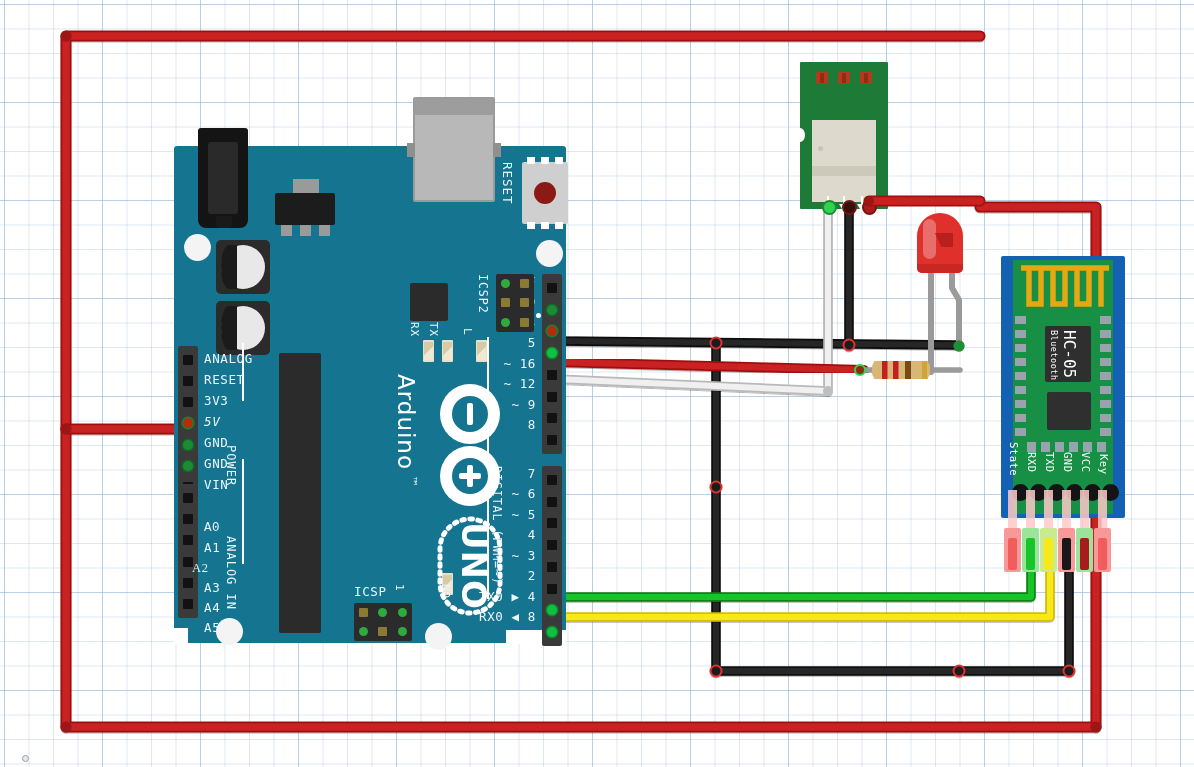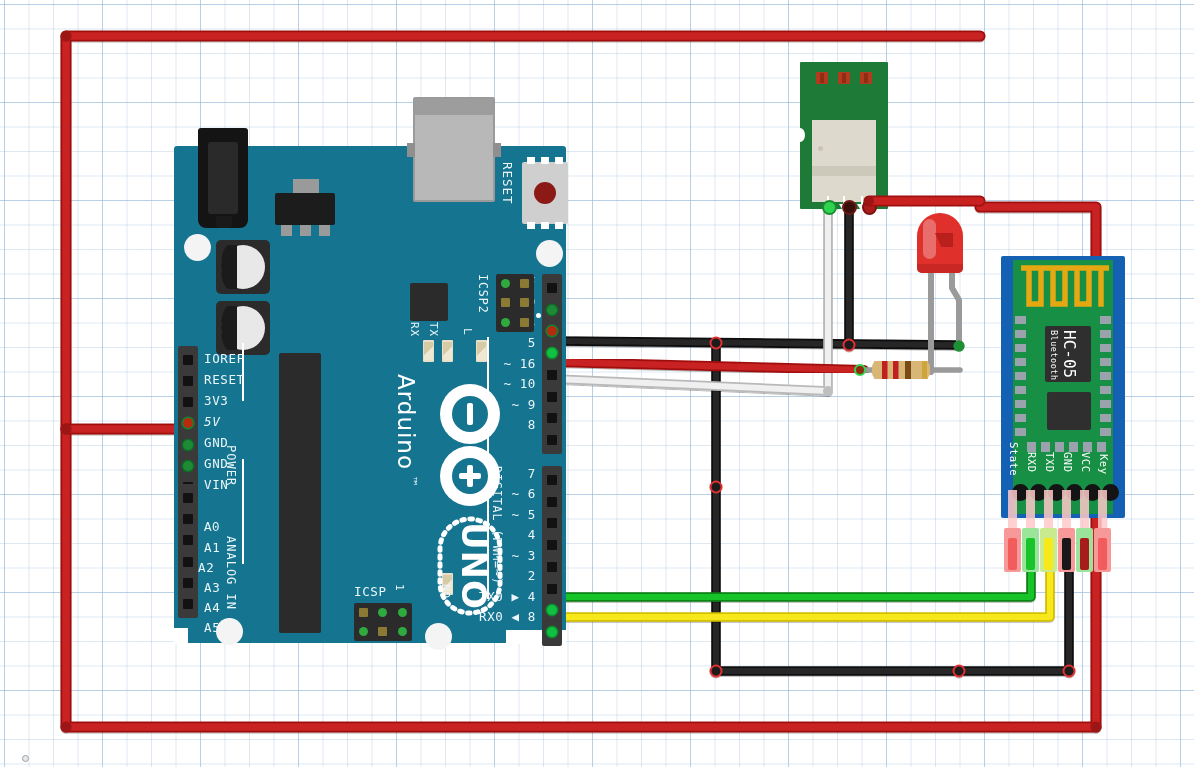--- a/index.html
+++ b/index.html
@@ -348,61 +348,61 @@
 
     <div class="hdr" style="left:4px; top:200px; width:20px; height:155px;">
       <div class="pin"></div>
       <div class="pin"></div>
       <div class="pin"></div>
       <div class="pin lit-red"></div>
       <div class="pin lit-dark"></div>
       <div class="pin lit-dark"></div>
       <div class="pin"></div>
     </div>
-    <div class="plabel" style="left:30px; top:207px;">IOREF</div>
+    <div class="plabel" style="left:30px; top:207px;">ANALOG</div>
     <div class="plabel" style="left:30px; top:228px;">RESET</div>
     <div class="plabel" style="left:30px; top:249px;">3V3</div>
     <div class="plabel" style="left:30px; top:270px;font-style:italic;">5V</div>
     <div class="plabel" style="left:30px; top:291px;">GND</div>
     <div class="plabel" style="left:30px; top:312px;">GND</div>
     <div class="plabel" style="left:30px; top:333px;">VIN</div>
     <div class="vert" style="left:64px; top:299px; font-size:12px; transform: rotate(90deg);">POWER</div>
 
     <div class="hdr" style="left:4px; top:338px; width:20px; height:134px;">
       <div class="pin"></div>
       <div class="pin"></div>
       <div class="pin"></div>
       <div class="pin"></div>
       <div class="pin"></div>
       <div class="pin"></div>
     </div>
     <div class="plabel" style="left:30px; top:376px;font-family:Liberation Mono, monospace;">A0</div>
     <div class="plabel" style="left:30px; top:396px;">A1</div>
-    <div class="plabel" style="left:24px; top:416px;">A2</div>
+    <div class="plabel" style="left:18px; top:416px;font-family:Liberation Serif, serif;">A2</div>
     <div class="plabel" style="left:30px; top:436px;">A3</div>
     <div class="plabel" style="left:30px; top:456px;">A4</div>
     <div class="plabel" style="left:30px; top:476px;">A5</div>
     <div class="vert" style="left:64px; top:390px; font-size:12px; transform: rotate(90deg);">ANALOG IN</div>
 
     <div class="hdr" style="left:368px; top:128px; width:20px; height:180px;">
       <div class="pin"></div>
       <div class="pin lit-dark"></div>
       <div class="pin lit-red"></div>
       <div class="pin lit-green"></div>
       <div class="pin"></div>
       <div class="pin"></div>
       <div class="pin"></div>
       <div class="pin"></div>
     </div>
     <div class="plabel r" style="left:300px; width:62px; top:130px;">AREF</div>
     <div class="plabel r" style="left:300px; width:62px; top:150px;">GND</div>
     <div class="plabel r" style="left:300px; width:62px; top:171px;">13</div>
     <div class="plabel r" style="left:300px; width:62px; top:191px;">5</div>
     <div class="plabel r" style="left:292px; width:70px; top:212px;">~ 16</div>
-    <div class="plabel r" style="left:292px; width:70px; top:232px;">~ 10</div>
+    <div class="plabel r" style="left:292px; width:70px; top:232px;">~ 12</div>
     <div class="plabel r" style="left:292px; width:70px; top:253px;">~ 9</div>
     <div class="plabel r" style="left:292px; width:70px; top:273px;">8</div>
 
     <div class="hdr" style="left:368px; top:320px; width:20px; height:180px;">
       <div class="pin"></div>
       <div class="pin"></div>
       <div class="pin"></div>
       <div class="pin"></div>
       <div class="pin"></div>
       <div class="pin"></div>

